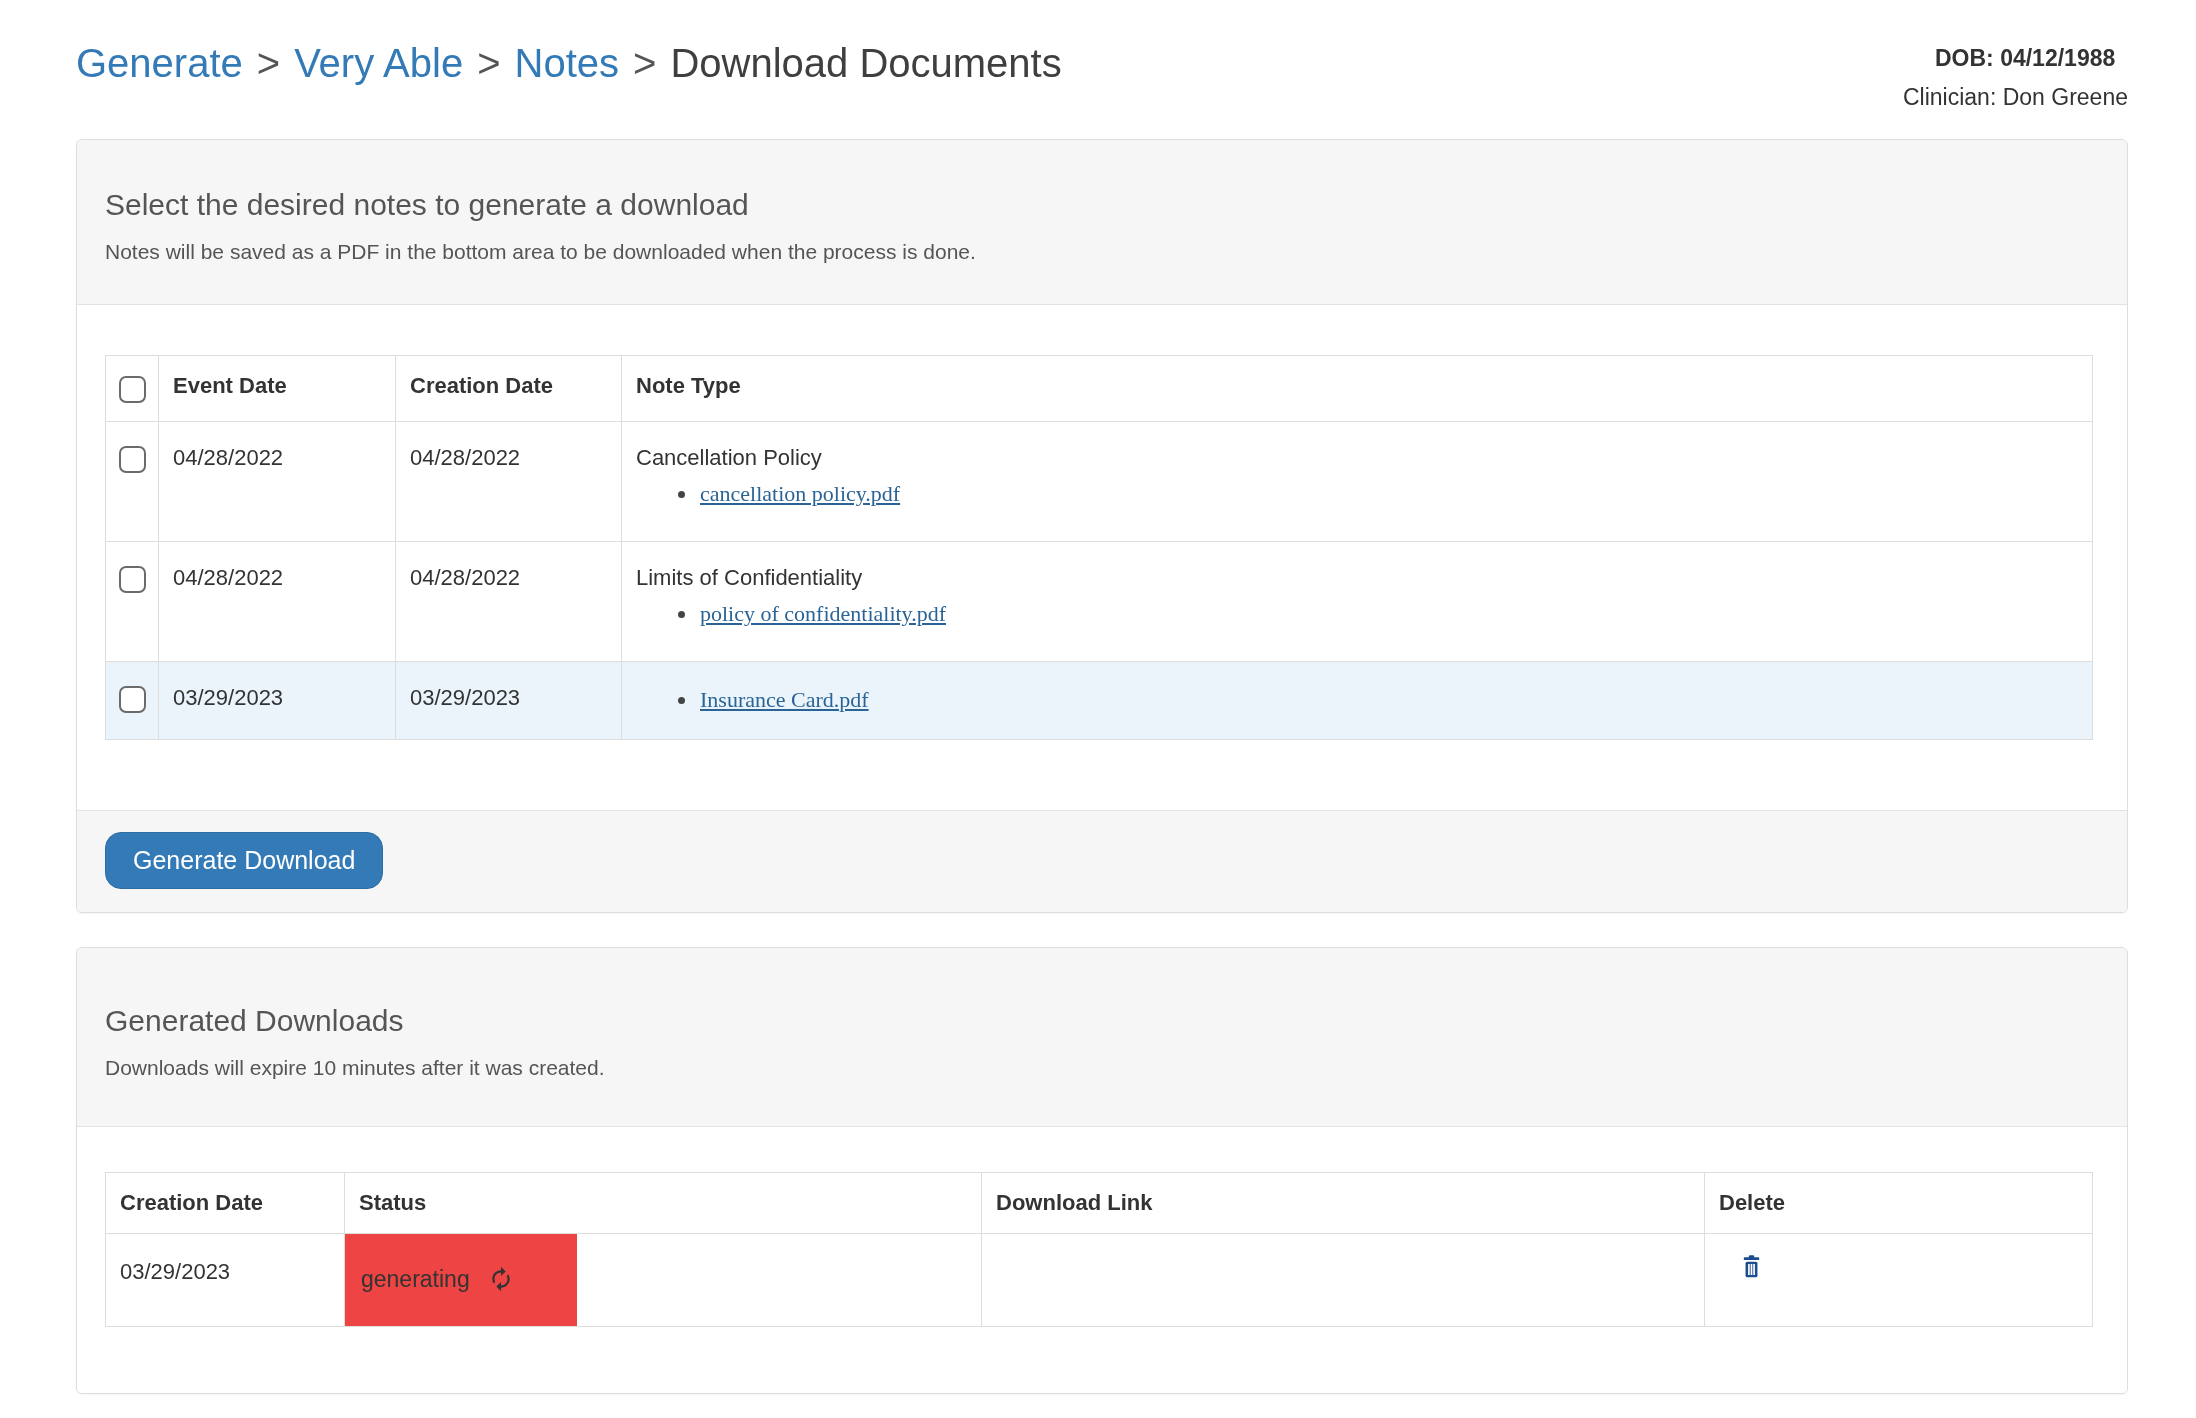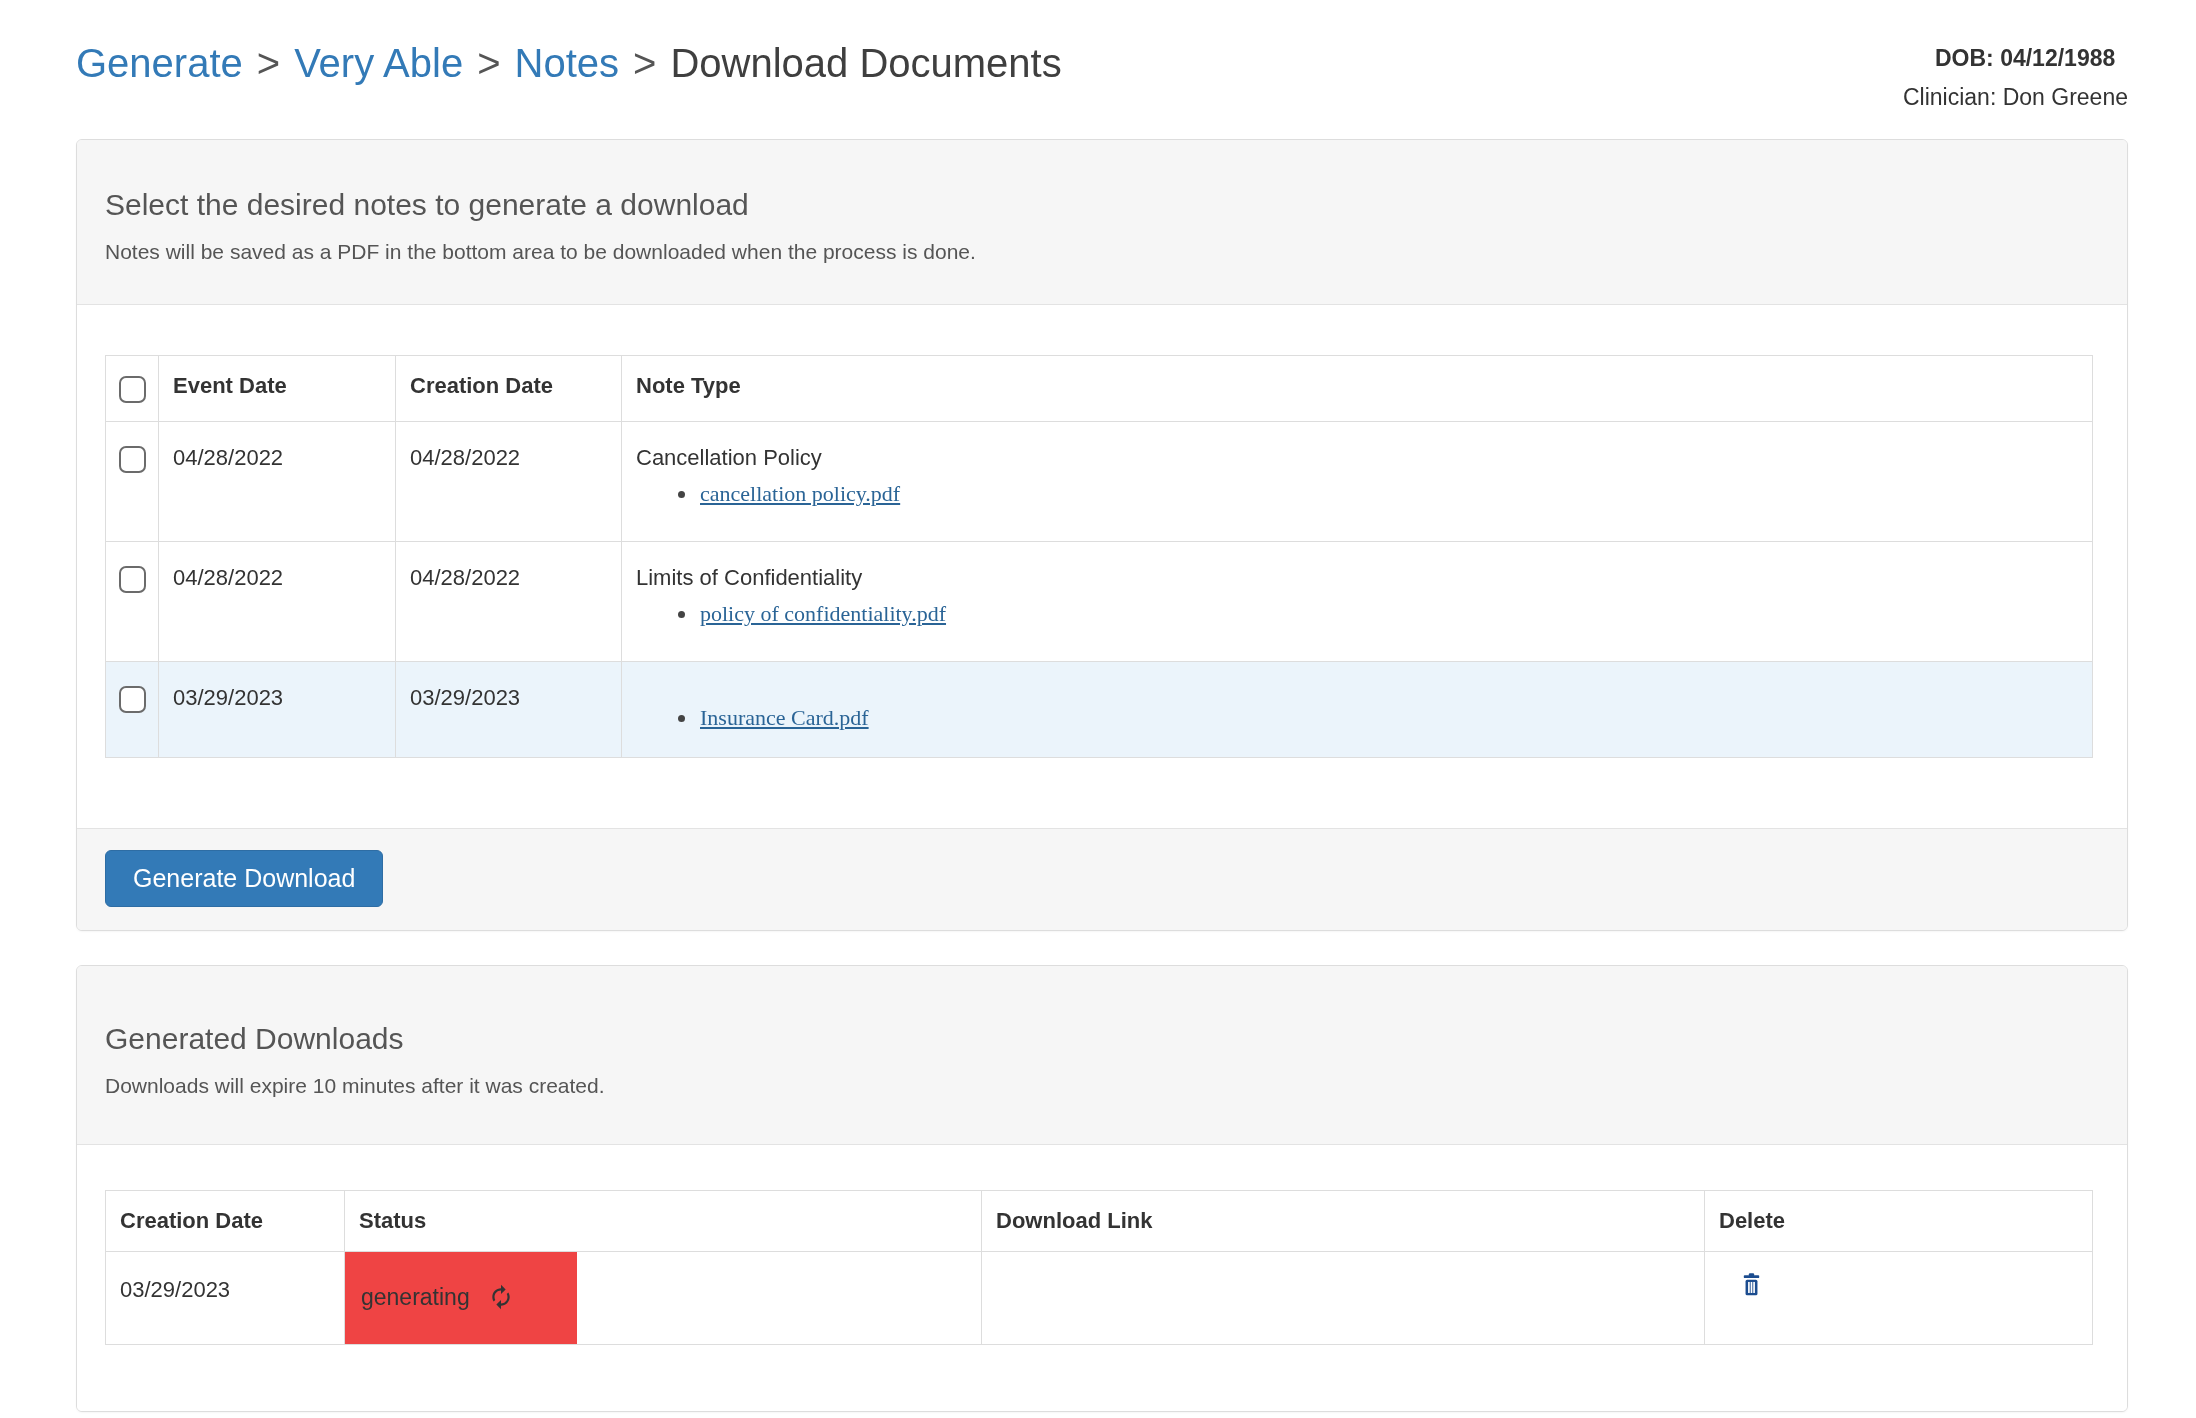--- a/index.html
+++ b/index.html
@@ -152,21 +152,21 @@
     padding: 0;
     margin: 0;
     cursor: pointer;
     display: block;
   }
 
   
   .generate-btn {
     background: #337ab7;
     border: 1px solid #2e6da4;
-    border-radius: 6px;
+    border-radius: 16px;
     color: #fff;
     font-family: inherit;
     font-size: 25px;
     padding: 13px 27px;
     cursor: pointer;
   }
 </style>
 </head>
 <body>
 
@@ -232,21 +232,21 @@
               </ul>
             </td>
           </tr>
           <tr class="highlighted">
             <td class="checkbox-cell">
               <input type="checkbox" style="">
             </td>
             <td>03/29/2023</td>
             <td>03/29/2023</td>
             <td>
-              <ul class="file-list" style="margin-top:20px;">
+              <ul class="file-list" style="margin-top:2px;">
                 <li><a class="file-link">Insurance Card.pdf</a></li>
               </ul>
             </td>
           </tr>
         </tbody>
       </table>
     </div>
     <div class="panel-footer">
       <button class="generate-btn">Generate Download</button>
     </div>

